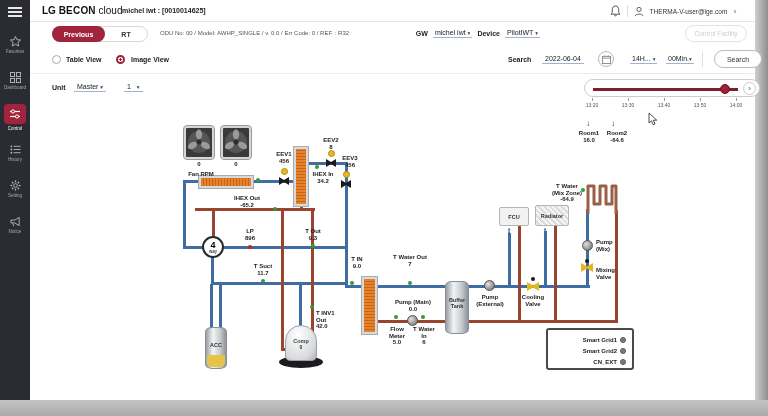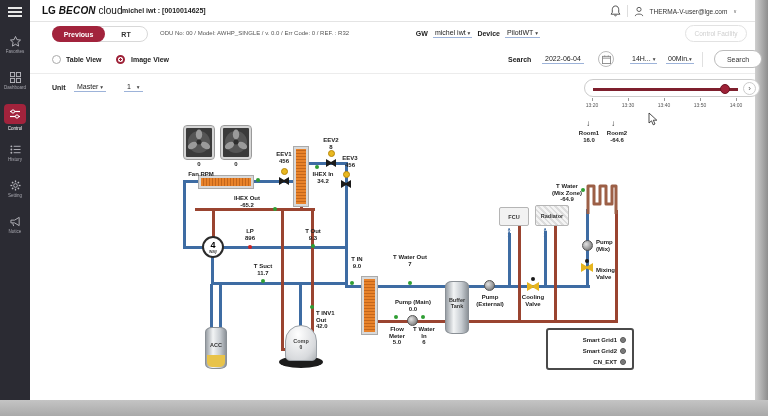--- a/index.html
+++ b/index.html
@@ -18,21 +18,21 @@
   .sb-item { position:absolute; left:0; width:30px; text-align:center; cursor:pointer; }
   .sb-item svg { display:block; margin:0 auto 2px auto; }
   .sb-lab { font-size:4.5px; color:#a8a8b0; display:block; line-height:5px; }
   .sb-active-box { width:22px; height:20px; margin:0 auto 2px auto; background:#a2233c; border-radius:4px; display:flex; align-items:center; justify-content:center; }
   .sb-active-box svg { margin:0; }
 
   
   #header { position:absolute; left:30px; top:0; width:725px; height:22px; background:#fff; border-bottom:1px solid #e4e4e4; z-index:10; }
   .logo { position:absolute; left:12px; top:5px; font-size:10px; color:#111; white-space:nowrap; }
   .logo b { font-weight:bold; }
-  .logo .bec { font-weight:bold; font-style:italic; letter-spacing:0.2px; }
+  .logo .bec { font-weight:bold; letter-spacing:0.2px; }
   .devid { position:absolute; left:92px; top:7px; font-size:7px; font-weight:bold; color:#222; }
   .hdr-right { position:absolute; right:18px; top:0; height:22px; display:flex; align-items:center; gap:6px; }
   .vdiv { width:1px; height:12px; background:#ddd; }
   .email { font-size:6.5px; color:#333; }
   .careticon { font-size:5px; color:#666; }
 
   
   #toolbar { position:absolute; left:30px; top:22px; width:725px; height:24px; background:#fff; z-index:9; }
   .pillwrap { position:absolute; left:22px; top:4px; width:96px; height:16px; border:1px solid #d8d8d8; border-radius:9px; background:#fff; }
   .btn-prev { position:absolute; left:-1px; top:-1px; width:53px; height:16px; background:#a2233c; color:#fff; font-size:7px; font-weight:bold; border:none; border-radius:9px; cursor:pointer; }

